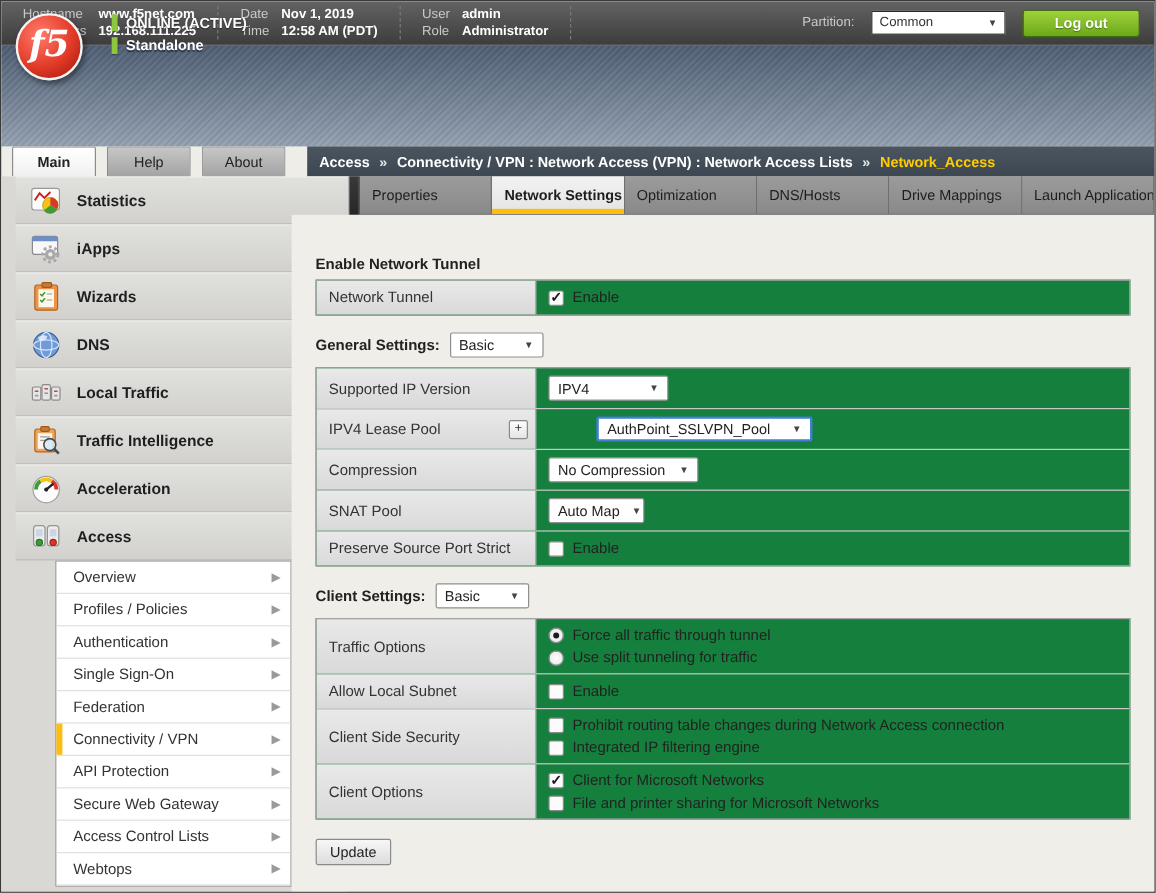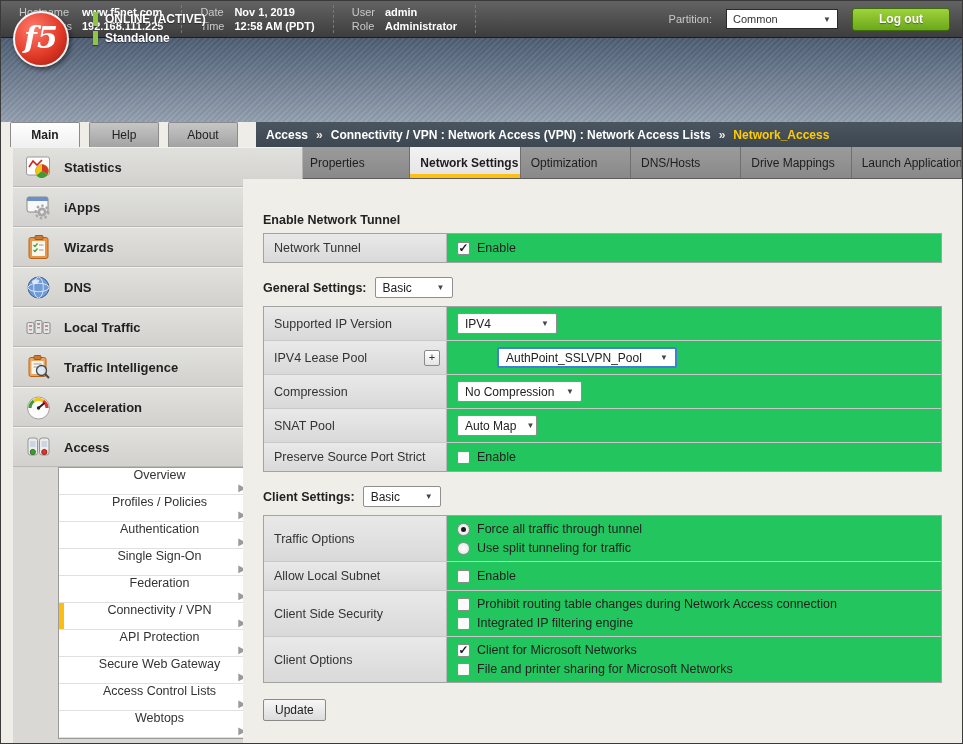--- a/index.html
+++ b/index.html
@@ -69,42 +69,42 @@
   .gear-glyph { width:14px; height:14px; }
   .gear-caret { color:#cfcfcf; font-size:8px; }
   .pagetab { flex:1; display:flex; align-items:center; padding-left:10px; font-size:12px;
             color:#1d1d1d; cursor:pointer; background:linear-gradient(#9b9b9b,#898989);
             border-right:1px solid #6f6f6f; position:relative; white-space:nowrap; overflow:hidden; }
   .pagetab.active { background:linear-gradient(#f2f2f2,#e4e4e4); font-weight:bold; }
   .pagetab.active::after { content:""; position:absolute; left:0; right:0; bottom:0; height:4px;
             background:#fdc010; }
 
   
-  .sidebar { position:absolute; top:146px; left:12px; width:290px; bottom:0;
-            background:#d9d8d4; border-right:1px solid #b3b3b3; }
+  .sidebar { position:absolute; top:146px; left:0; width:290px; bottom:0;
+            background:#d9d8d4; border-right:1px solid #b3b3b3;padding-left:12px; }
   .side-item { height:40px; display:flex; align-items:center; gap:12px; padding-left:12px;
             background:linear-gradient(#e0e0dd,#d2d1cd); border-bottom:1px solid #b9b8b4;
             border-top:1px solid #f2f2f0; cursor:pointer; }
   .side-item .lbl { font-size:13px; font-weight:bold; color:#1f1f1f; }
   .side-icon { width:27px; height:27px; flex:0 0 auto; }
 
   .submenu { position:absolute; left:45px; top:320px; width:197px; bottom:4px;
             background:#fff; border:1px solid #9b9b9b; }
   .sub-item { height:27px; display:flex; align-items:center; padding-left:14px; padding-right:8px;
             font-size:12.5px; color:#333; border-bottom:1px solid #e0e0e0; cursor:pointer;
-            position:relative;flex-direction:column; }
+            position:relative; }
   .sub-item .chev { margin-left:auto; color:#9a9a9a; font-size:10px; }
   .sub-item.selected::before { content:""; position:absolute; left:0; top:0; bottom:0; width:5px;
             background:#fdbe11; }
 
   
   .content { position:absolute; top:178px; left:242px; right:0; bottom:0; background:#efeee8;
             padding:34px 22px 0 20px; font-size:12.5px; color:#222; overflow:hidden; }
   .section-title { font-weight:bold; font-size:12.5px; margin-bottom:6px; }
-  .ftable { width:679px; border:1px solid #a3a3a3; background:#22c55e; margin-bottom:14px; }
+  .ftable { width:679px; border:1px solid #a3a3a3; background:#15803d; margin-bottom:14px; }
   .frow { display:flex; border-bottom:1px solid #c9c9c9; }
   .frow:last-child { border-bottom:none; }
   .fcell-label { width:183px; background:linear-gradient(#e9e9e9,#d9d9d9); border-right:1px solid #b9b9b9;
             padding:7px 6px 7px 10px; color:#333; display:flex; align-items:center; }
   .fcell-value { flex:1; padding:6px 10px; display:flex; flex-direction:column; justify-content:center; gap:5px; }
   .inline-opt { display:flex; align-items:center; gap:7px; }
   .settings-head { display:flex; align-items:center; gap:8px; margin:6px 0 8px 0; }
   .settings-head .h { font-weight:bold; }
   .fselect { display:inline-flex; align-items:center; justify-content:space-between; gap:10px;
             height:21px; background:#fff; border:1px solid #8f8f8f; border-radius:2px;

